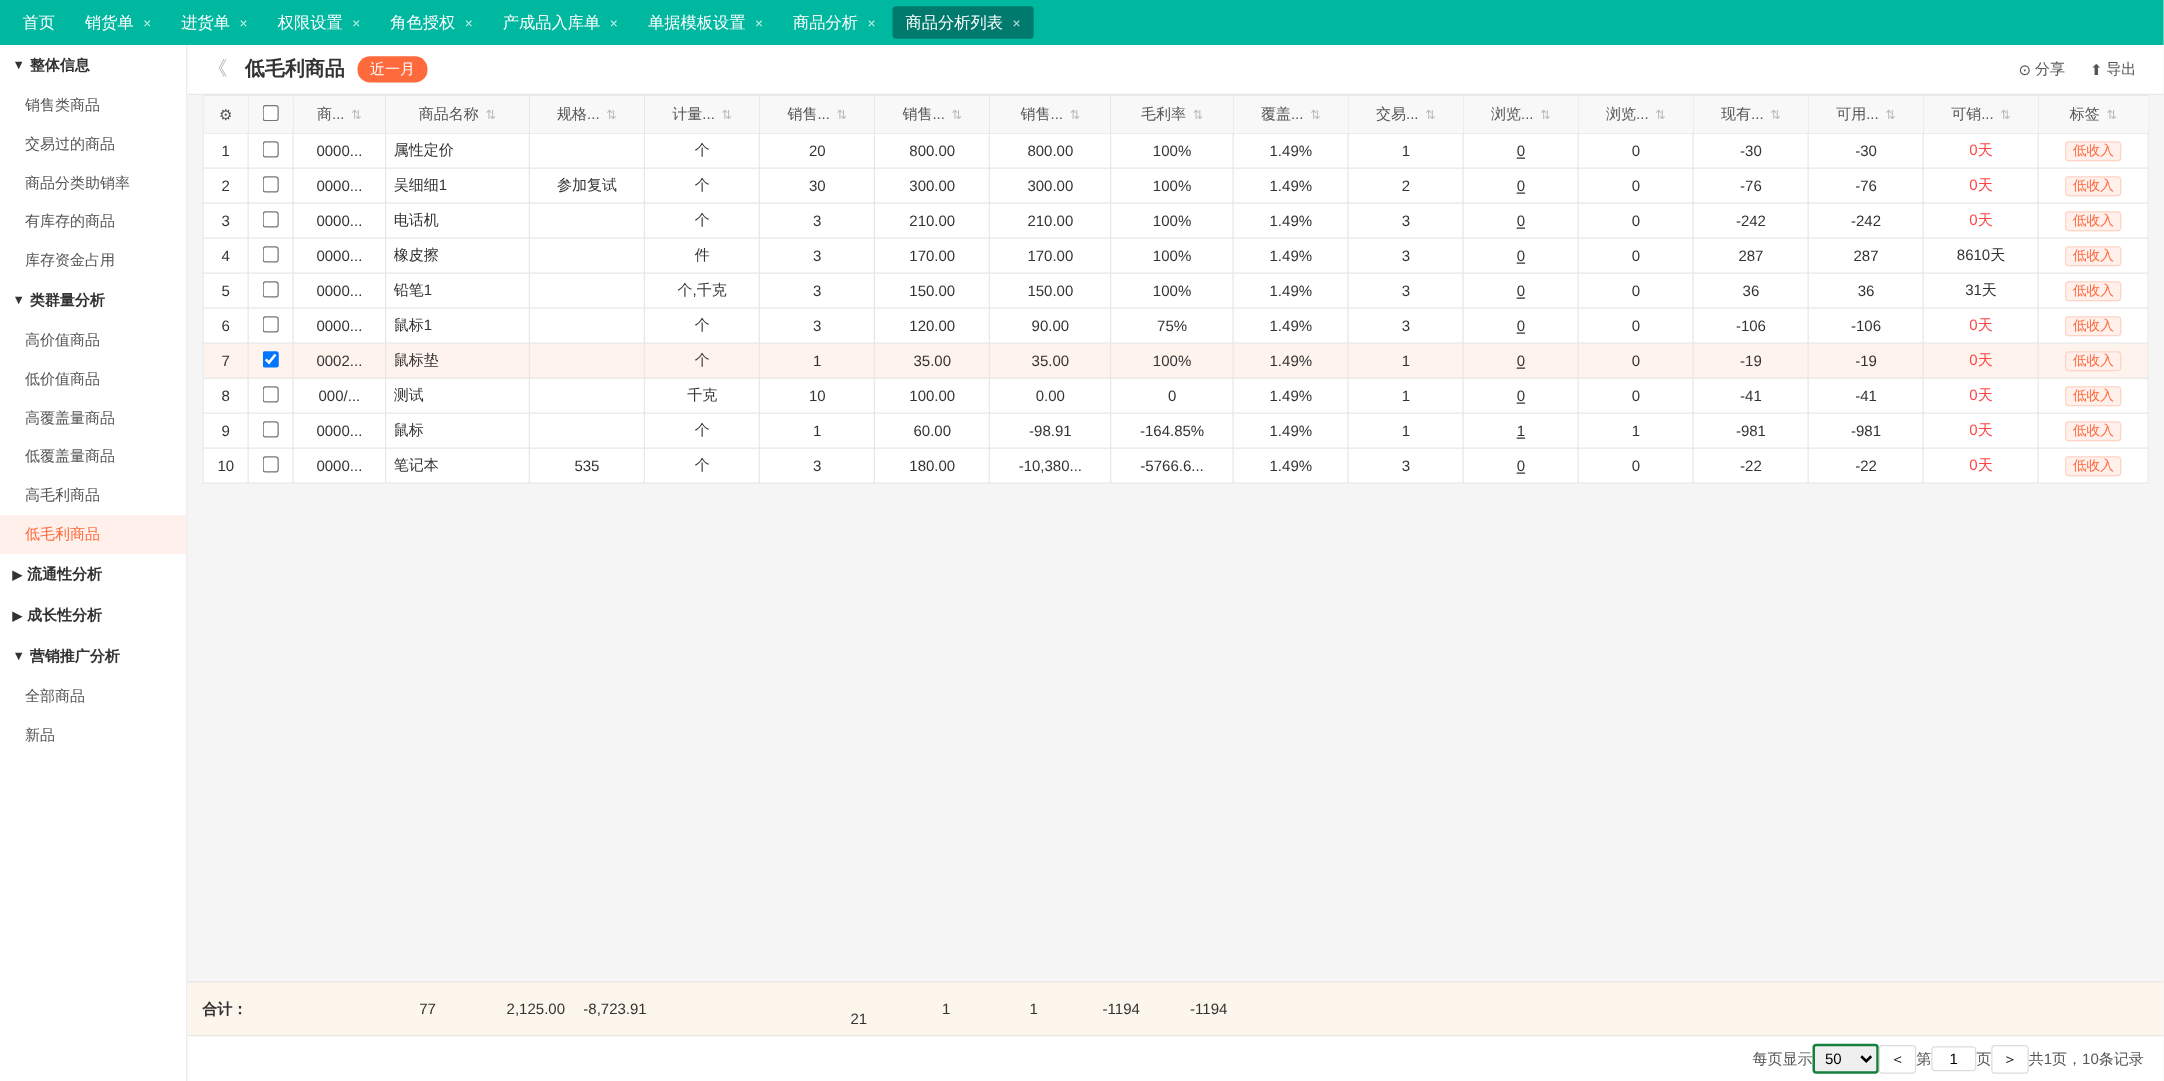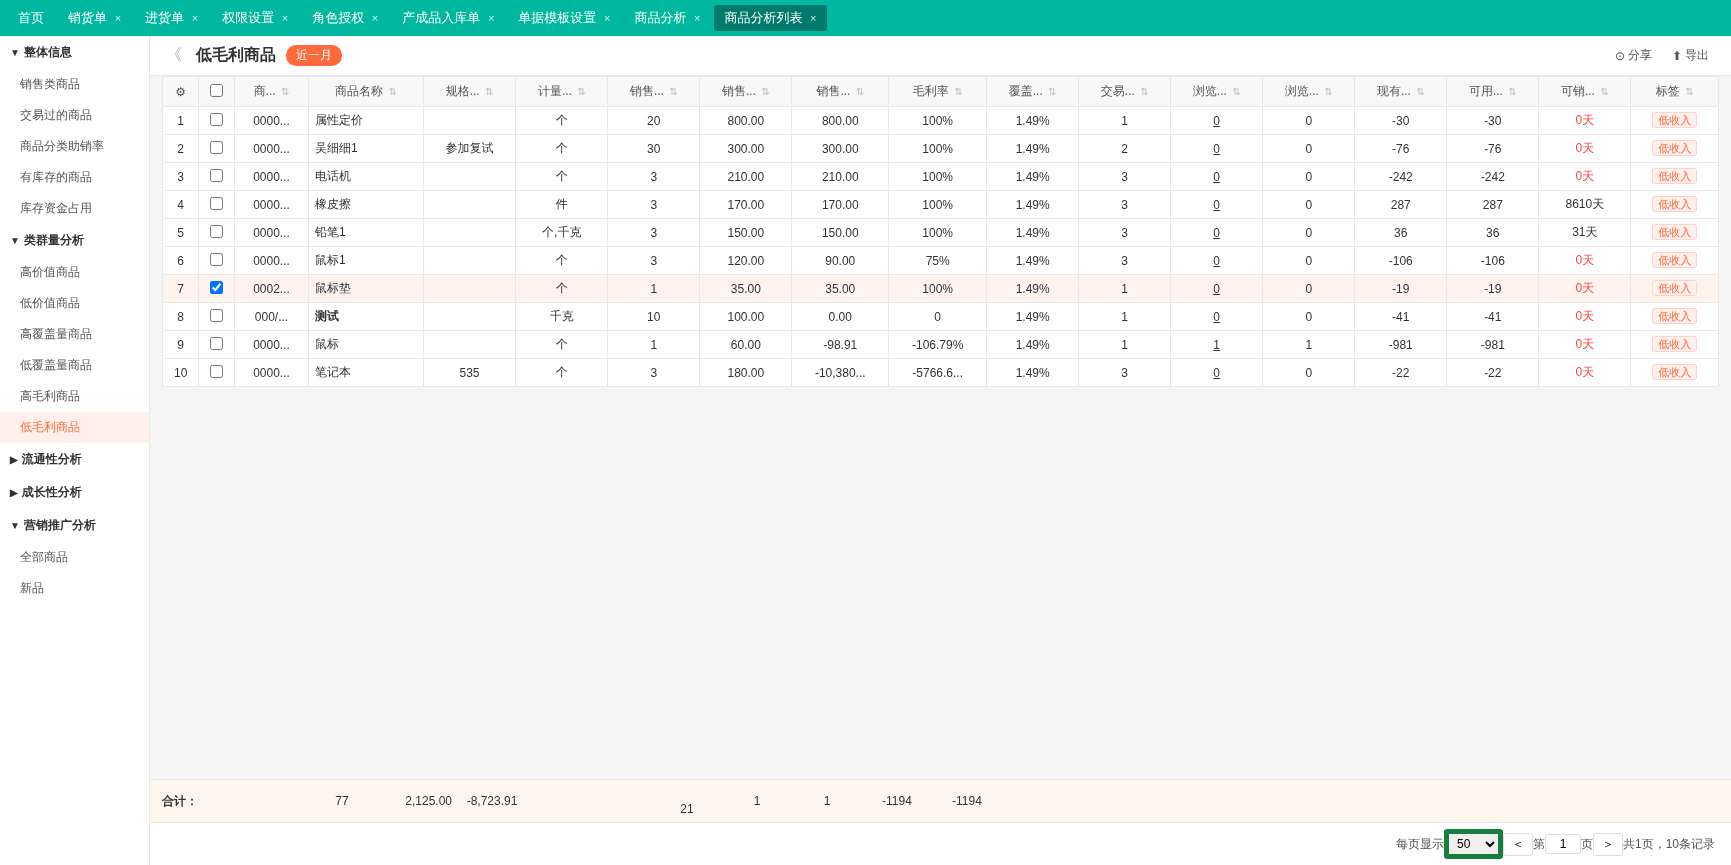--- a/index.html
+++ b/index.html
@@ -198,21 +198,21 @@
       align-items: center;
       justify-content: flex-end;
       background: #fff;
       border-top: 1px solid #e8e8e8;
       padding: 6px 16px;
       gap: 0;
       font-size: 12px;
       color: #555;
     }
     .page-size-select {
-      border: 5px solid #15803d;
+      border: 2px solid #15803d;
       border-radius: 3px;
       padding: 2px 4px;
       font-size: 12px;
     }
     .page-nav-btn {
       background: none;
       border: 1px solid #ddd;
       border-radius: 3px;
       padding: 2px 8px;
       cursor: pointer;
@@ -467,21 +467,21 @@
       <td>0</td>
       <td>-19</td>
       <td>-19</td>
       <td style="color:#ff4444">0天</td>
       <td><span class="tag-low-income">低收入</span></td>
     </tr>
             <tr>
       <td>8</td>
       <td class="checkbox-cell"><input type="checkbox" style=""></td>
       <td>000/...</td>
-      <td style="text-align:left; padding-left:6px;font-weight:bold;">测试</td>
+      <td style="text-align:left; padding-left:6px;">测试</td>
       <td></td>
       <td>千克</td>
       <td>10</td>
       <td>100.00</td>
       <td>0.00</td>
       <td>0</td>
       <td>1.49%</td>
       <td>1</td>
       <td><span class="link-underline">0</span></td>
       <td>0</td>
@@ -493,21 +493,21 @@
             <tr>
       <td>9</td>
       <td class="checkbox-cell"><input type="checkbox" style=""></td>
       <td>0000...</td>
       <td style="text-align:left; padding-left:6px;">鼠标</td>
       <td></td>
       <td>个</td>
       <td>1</td>
       <td>60.00</td>
       <td>-98.91</td>
-      <td>-106.79%</td>
+      <td>-164.85%</td>
       <td>1.49%</td>
       <td>1</td>
       <td><span class="link-underline">1</span></td>
       <td>1</td>
       <td>-981</td>
       <td>-981</td>
       <td style="color:#ff4444">0天</td>
       <td><span class="tag-low-income">低收入</span></td>
     </tr>
             <tr>

